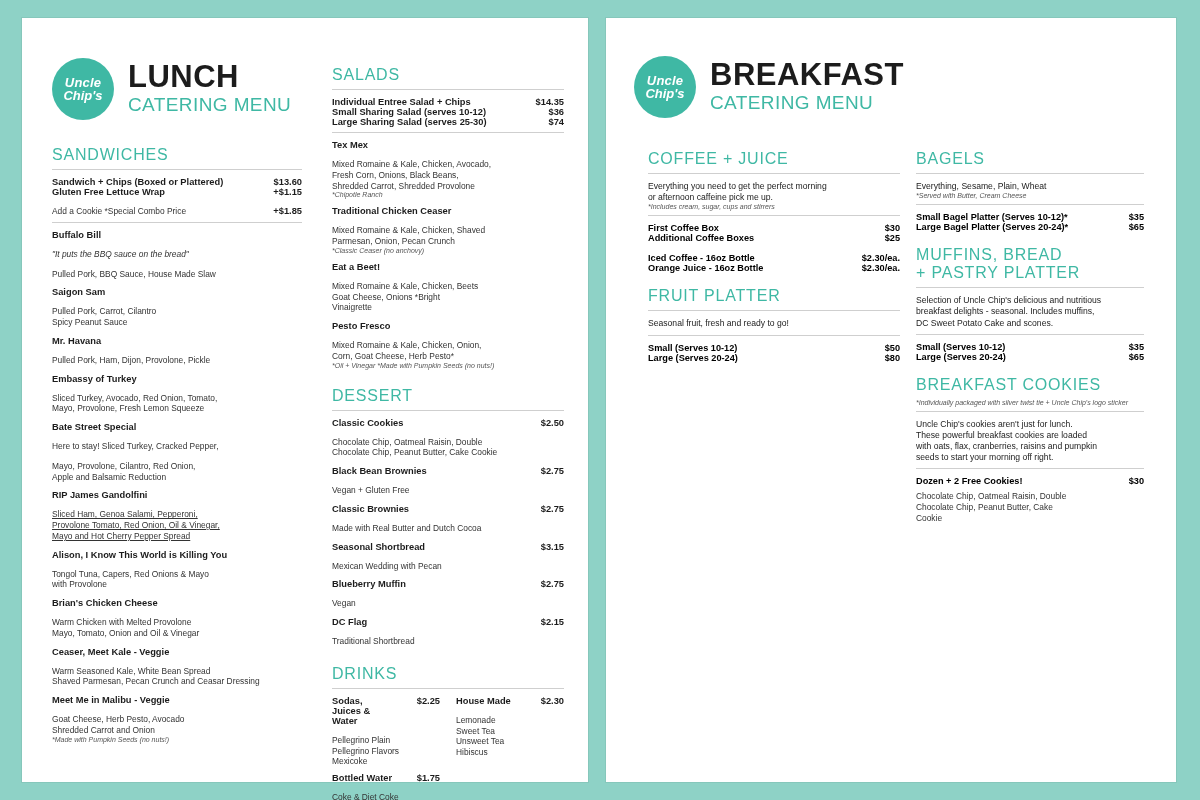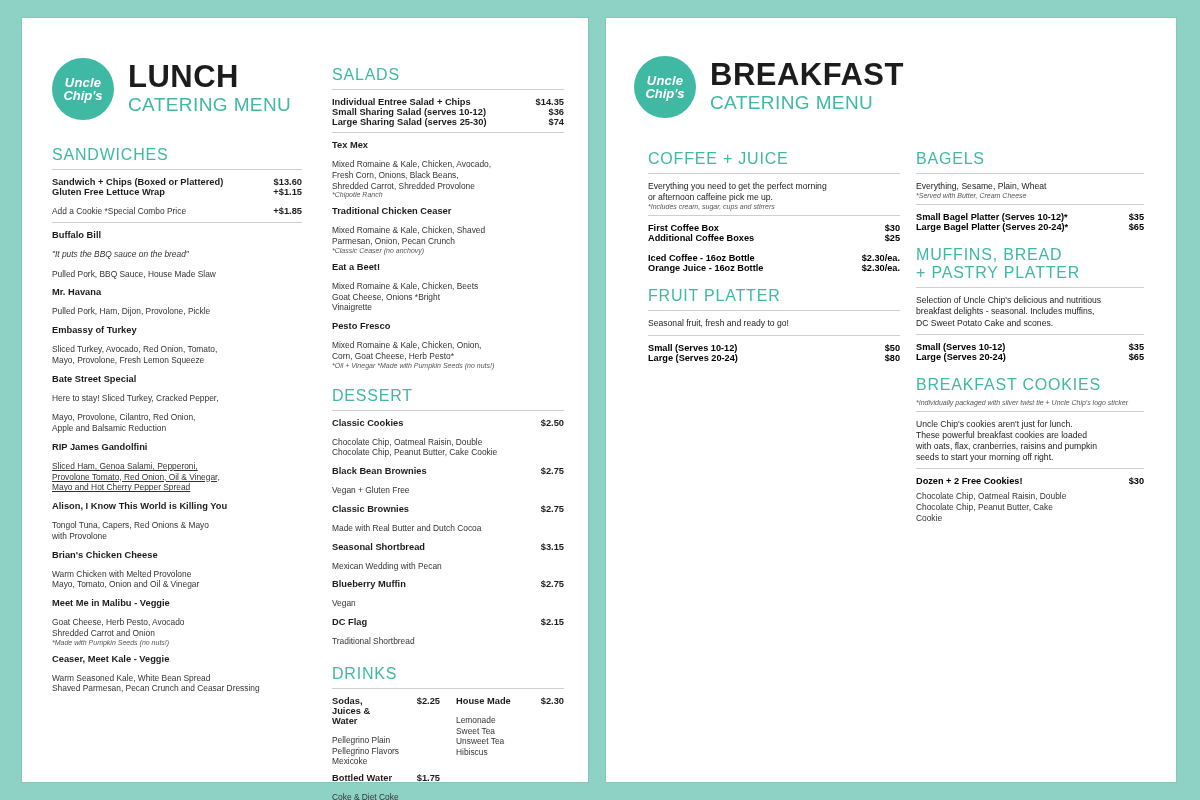--- a/index.html
+++ b/index.html
@@ -118,20 +118,25 @@
         </div>
 
       <hr class="rule">
 
       <div class="item">
         <div class="name">Buffalo Bill</div>
         <div class="desc it">"It puts the BBQ sauce on the bread"</div>
         <div class="desc">Pulled Pork, BBQ Sauce, House Made Slaw</div>
       </div>
       <div class="item">
+        <div class="name">Saigon Sam</div>
+        <div class="desc" style="white-space: pre-line;">Pulled Pork, Carrot, Cilantro
+Spicy Peanut Sauce</div>
+      </div>
+      <div class="item">
         <div class="name">Mr. Havana</div>
         <div class="desc">Pulled Pork, Ham, Dijon, Provolone, Pickle</div>
       </div>
       <div class="item">
         <div class="name">Embassy of Turkey</div>
         <div class="desc" style="white-space: pre-line;">Sliced Turkey, Avocado, Red Onion, Tomato,
 Mayo, Provolone, Fresh Lemon Squeeze</div>
       </div>
       <div class="item">
         <div class="name">Bate Street Special</div>
@@ -149,29 +154,29 @@
         <div class="name">Alison, I Know This World is Killing You</div>
         <div class="desc" style="white-space: pre-line;">Tongol Tuna, Capers, Red Onions &amp; Mayo
 with Provolone</div>
       </div>
       <div class="item">
         <div class="name">Brian's Chicken Cheese</div>
         <div class="desc" style="white-space: pre-line;">Warm Chicken with Melted Provolone
 Mayo, Tomato, Onion and Oil &amp; Vinegar</div>
       </div>
       <div class="item">
+        <div class="name">Ceaser, Meet Kale - Veggie</div>
+        <div class="desc" style="white-space: pre-line;">Warm Seasoned Kale, White Bean Spread
+Shaved Parmesan, Pecan Crunch and Ceasar Dressing</div>
+      </div>
+      <div class="item">
         <div class="name">Meet Me in Malibu - Veggie</div>
         <div class="desc" style="white-space: pre-line;">Goat Cheese, Herb Pesto, Avocado
 Shredded Carrot and Onion</div>
         <div class="tiny">*Made with Pumpkin Seeds (no nuts!)</div>
-      </div>
-      <div class="item">
-        <div class="name">Ceaser, Meet Kale - Veggie</div>
-        <div class="desc" style="white-space: pre-line;">Warm Seasoned Kale, White Bean Spread
-Shaved Parmesan, Pecan Crunch and Ceasar Dressing</div>
       </div>
     </div>
 
     <div class="col-b">
 
       <div class="sec-title big">SALADS</div>
       <hr class="rule">
       <div class="row">
           <span class="name">Individual Entree Salad + Chips</span>
           <span class="price">$14.35</span>

